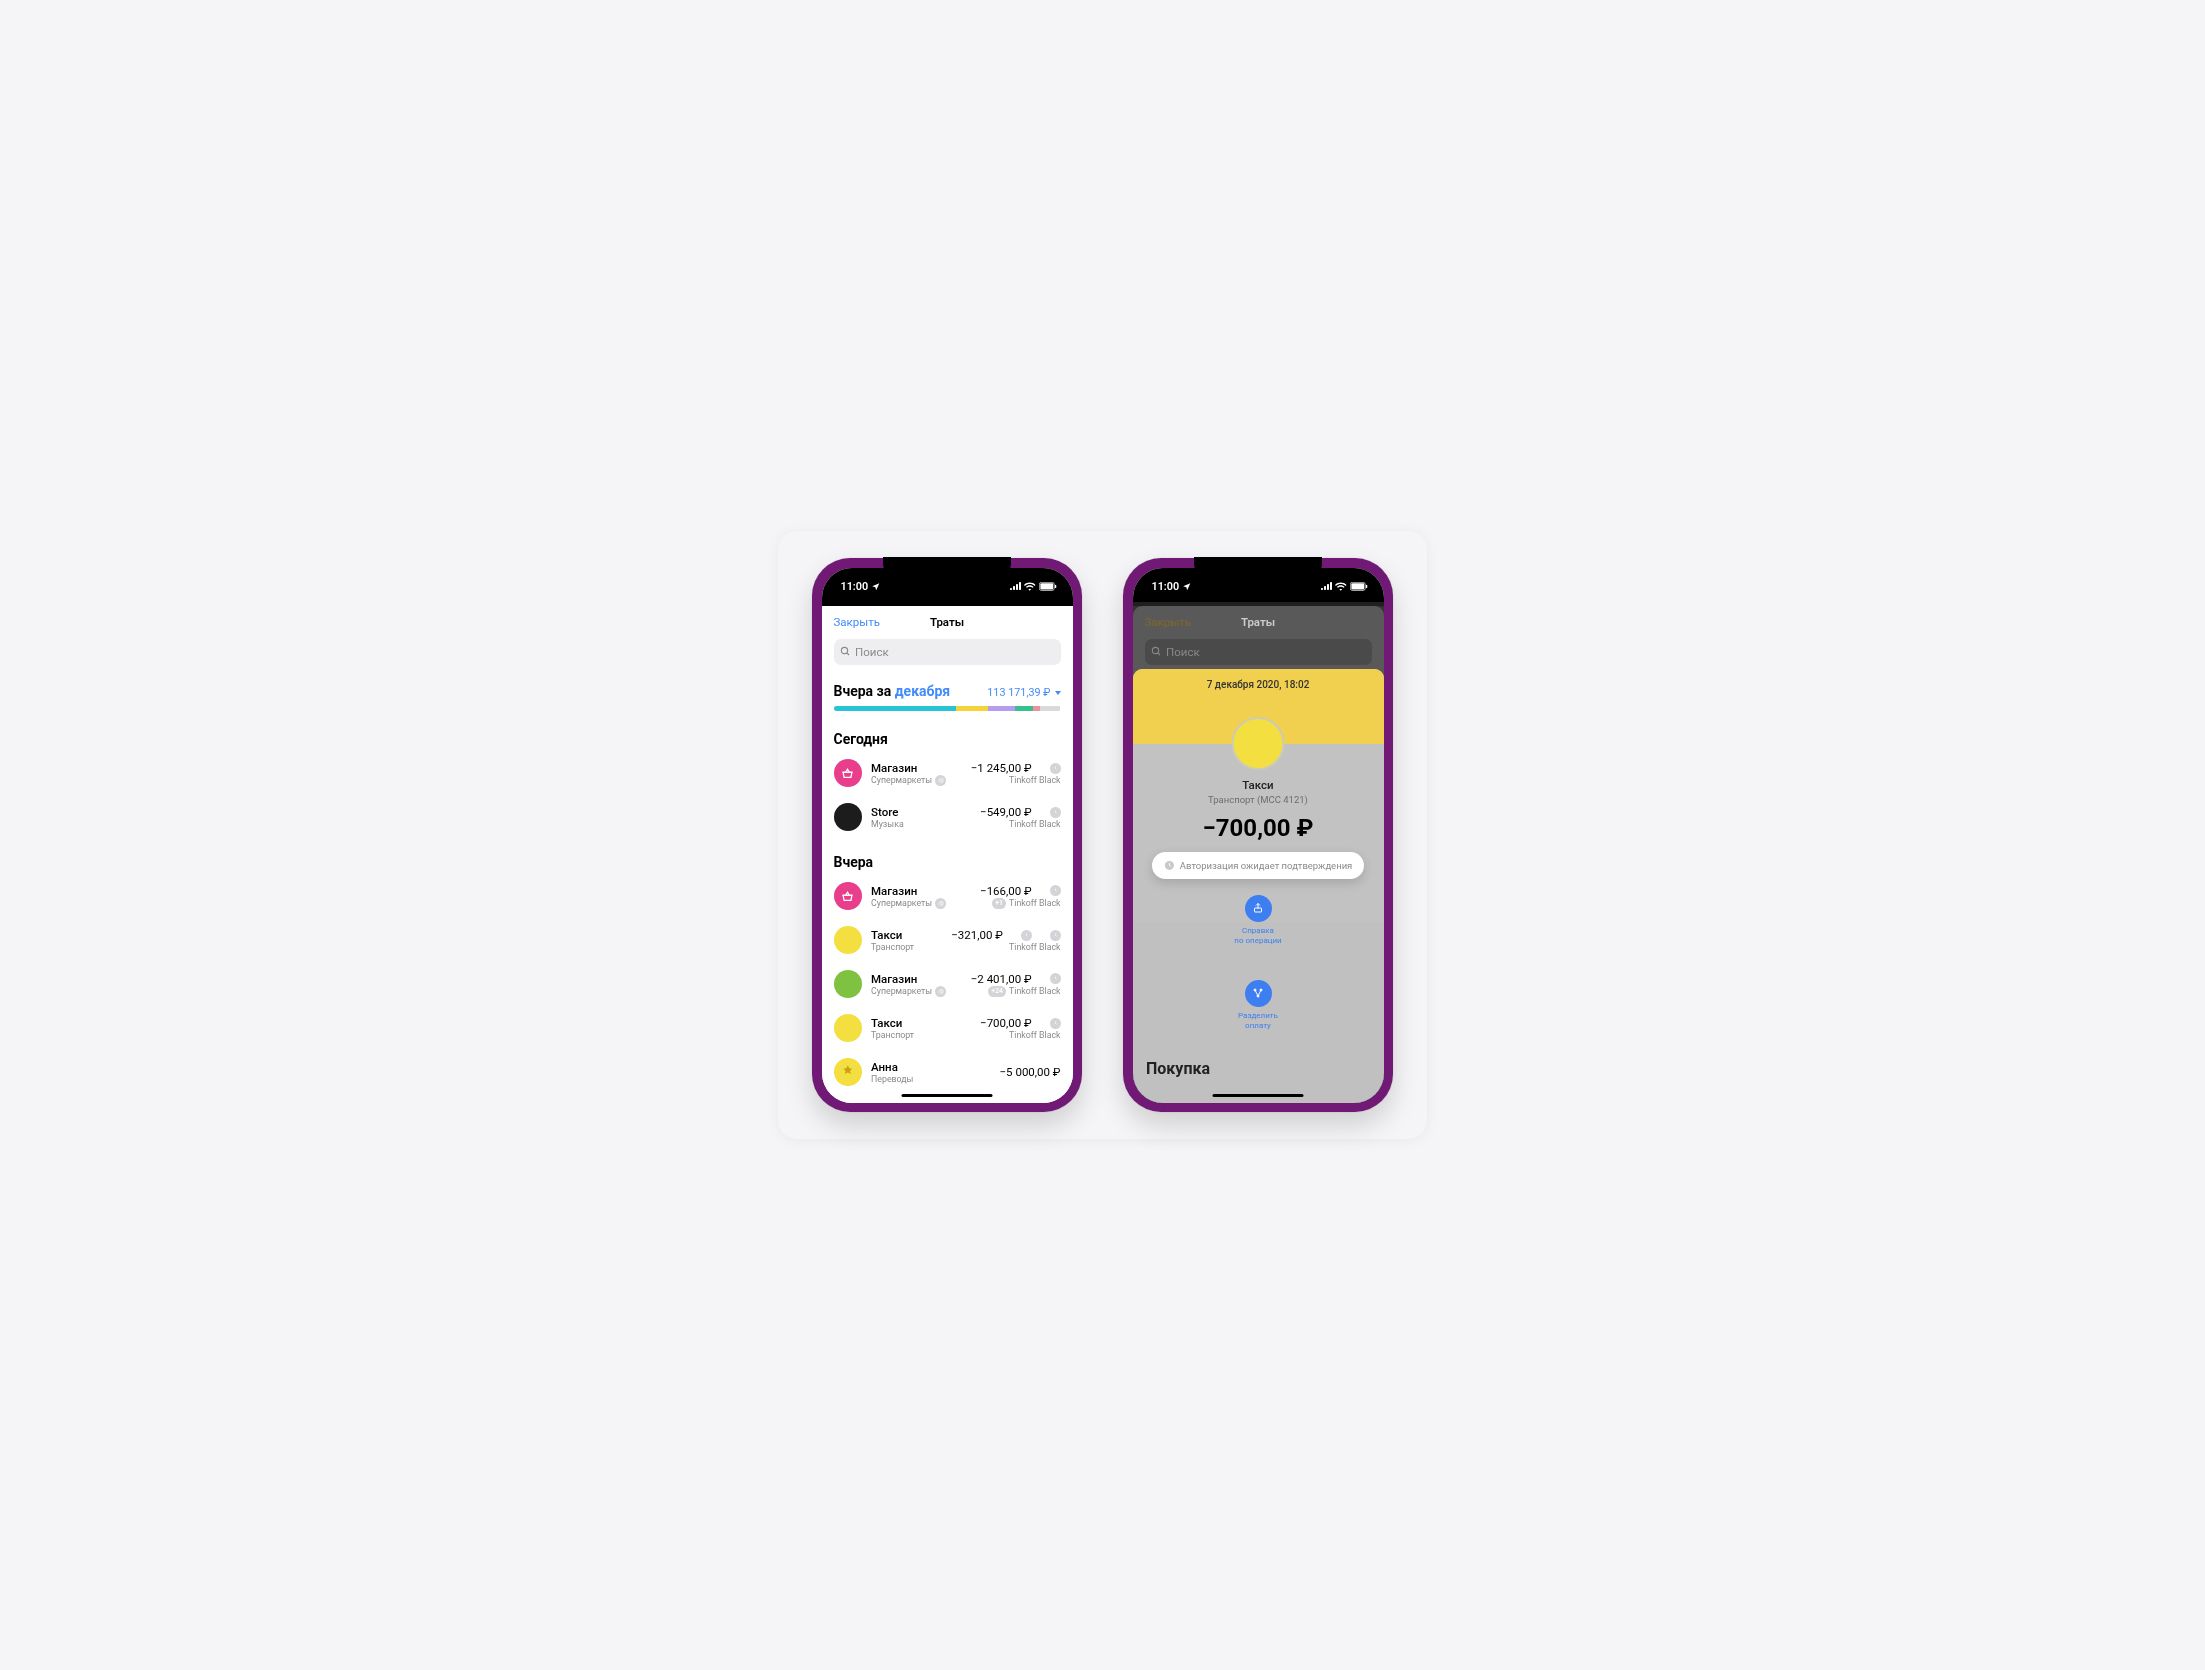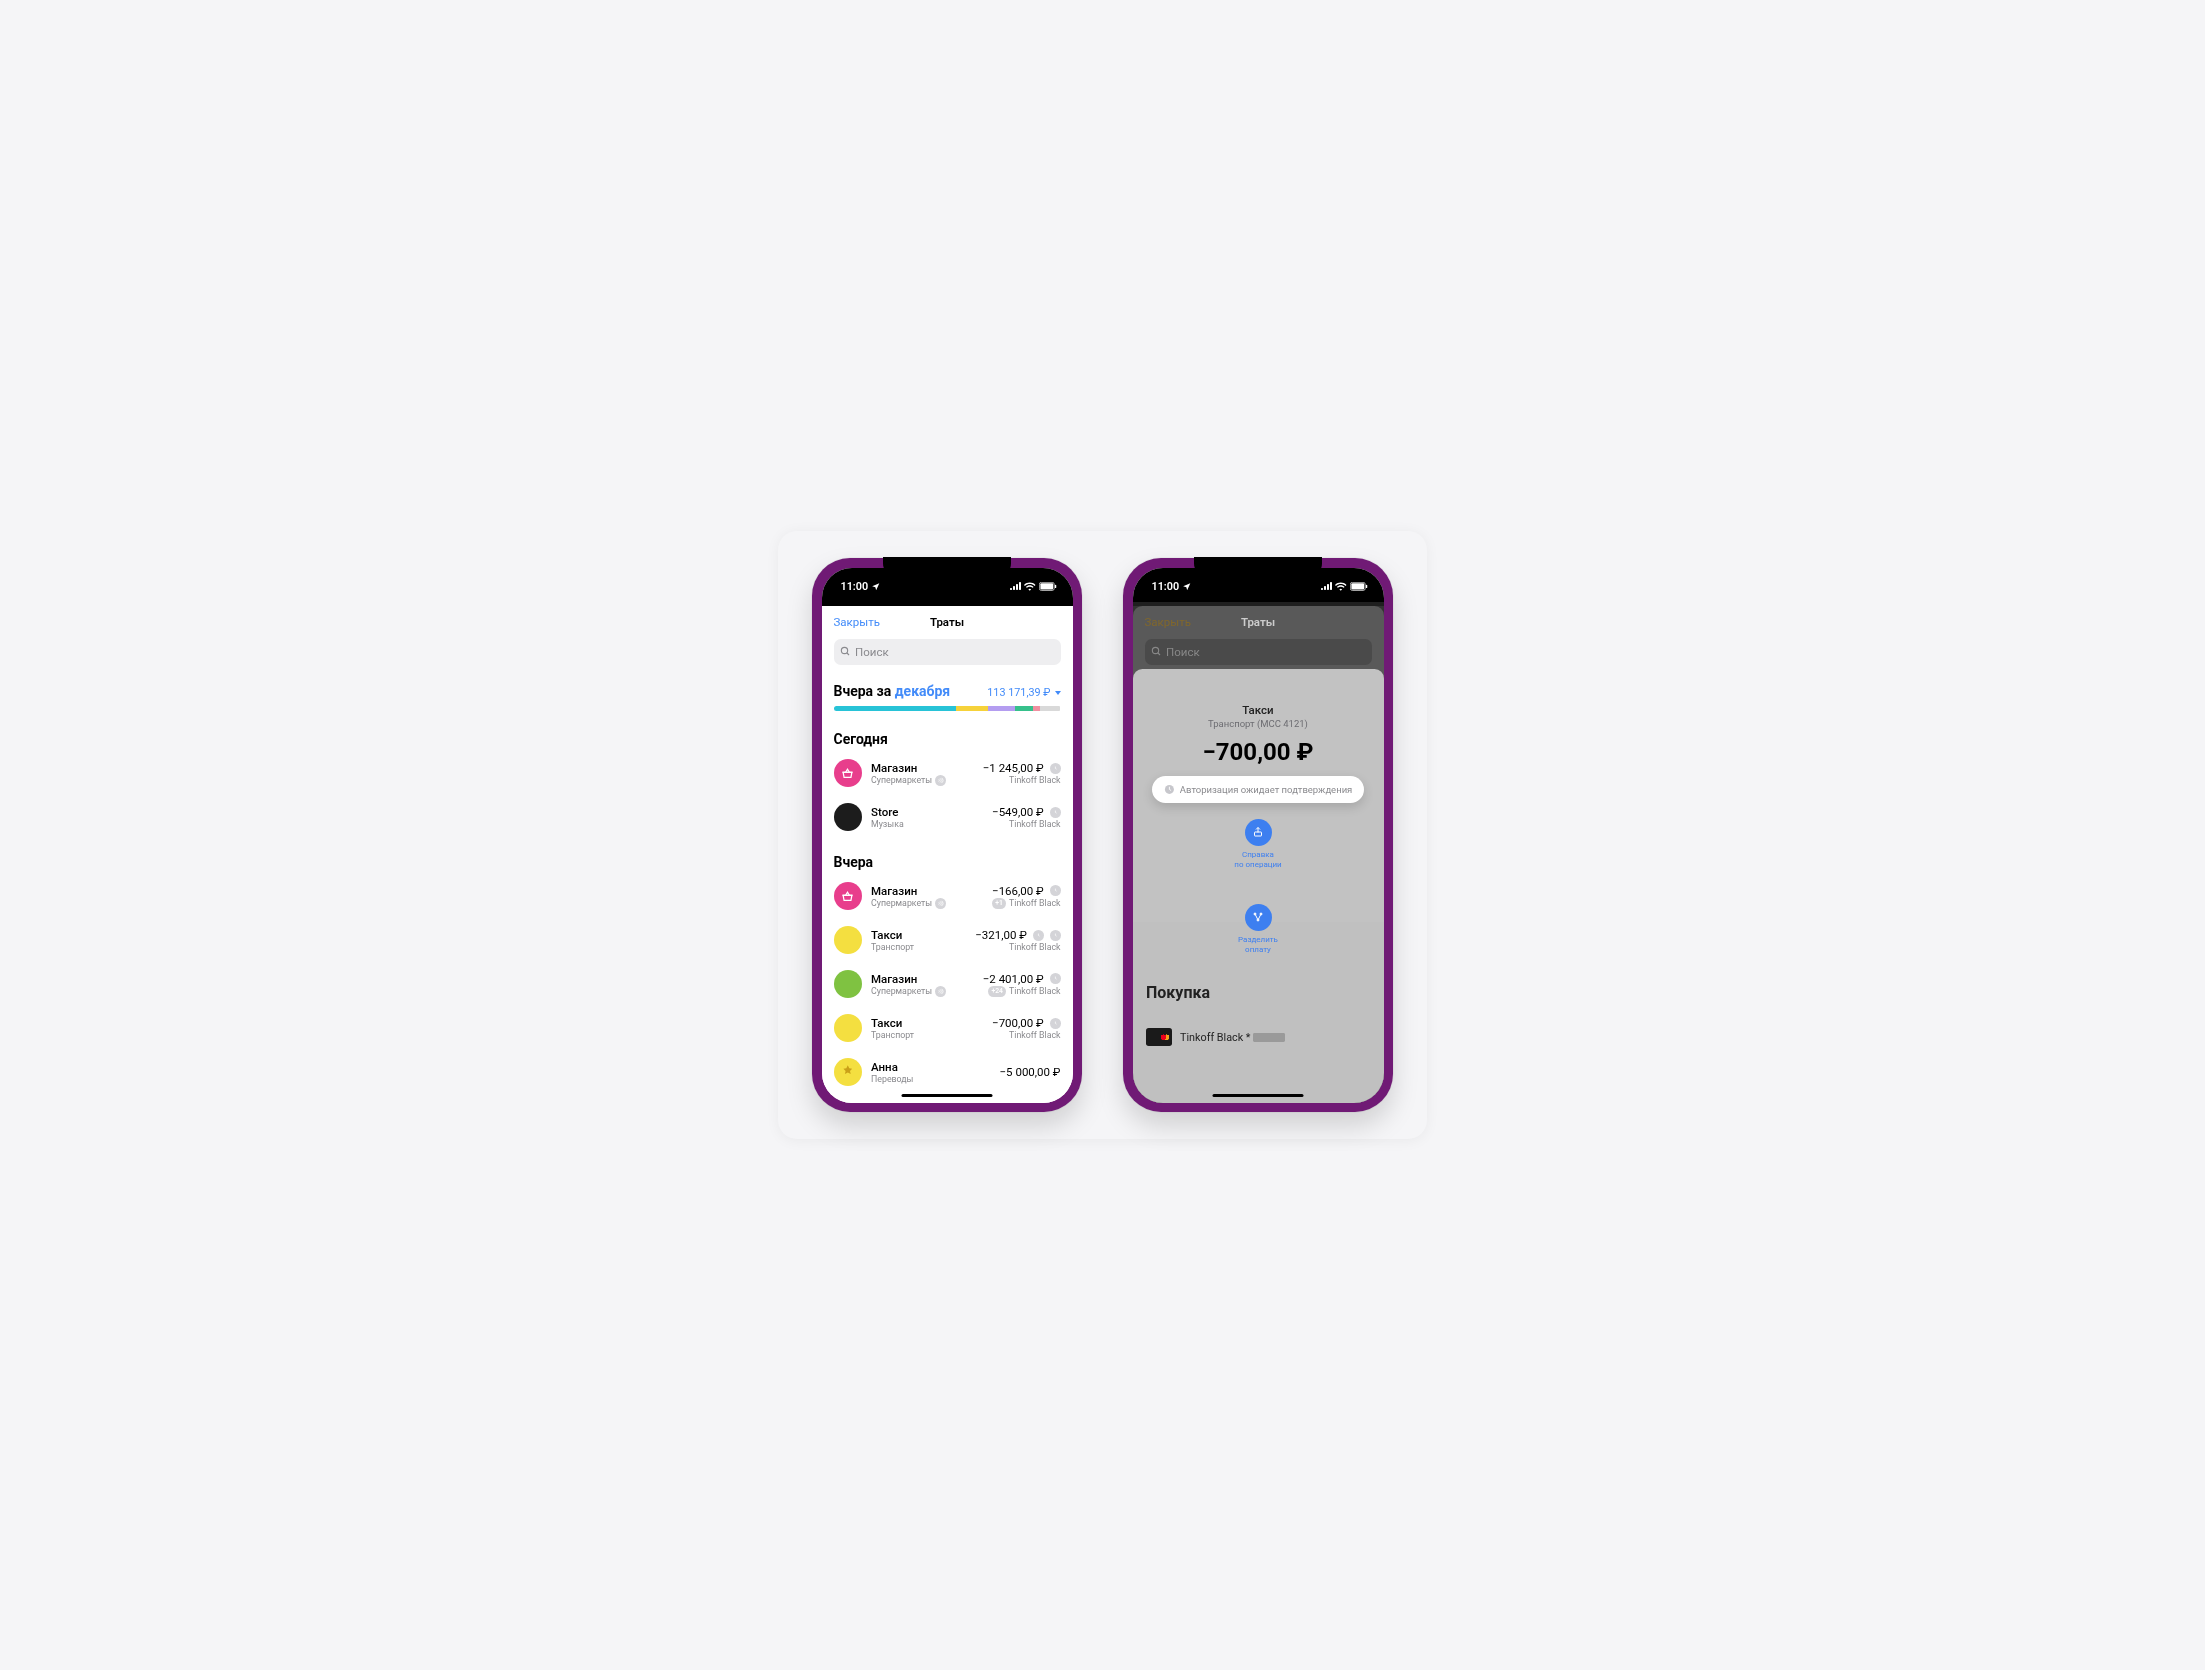--- a/index.html
+++ b/index.html
@@ -169,21 +169,21 @@
     border-radius: 50%;
     flex-shrink: 0;
     display: flex;
     align-items: center;
     justify-content: center;
   }
   .txn-body { flex: 1; min-width: 0; }
   .txn-title { font-size: 11.5px; font-weight: 500; color:#000; }
   .txn-sub { font-size: 8.8px; color: #8a8a8e; display:flex; align-items:center; gap:2.7px; }
   .txn-right { text-align: right; }
-  .txn-amount { font-size: 11.5px; color: #000; display:flex; align-items:center; justify-content:flex-end; gap:6px;text-align:right; }
+  .txn-amount { font-size: 11.5px; color: #000; display:flex; align-items:center; justify-content:flex-end; gap:18px;text-align:right; }
   .txn-card { font-size: 8.8px; color: #8a8a8e; display:flex; align-items:center; justify-content:flex-end; gap:2.7px;}
   .mini-badge {
     display:inline-flex; align-items:center; justify-content:center;
     height:10.8px; min-width:10.8px; border-radius:5.4px;
     background:#d4d4d8; color:#fff; font-size:6.8px;
   }
   .mini-pill {
     display:inline-flex; align-items:center; justify-content:center;
     height:10.8px; padding:0 3.4px; border-radius:5.4px;
     background:#d4d4d8; color:#fff; font-size:6.8px; font-weight:600;
@@ -593,20 +593,24 @@
                   <circle cx="10" cy="10" r="7"></circle>
                   <line x1="20" y1="20" x2="15" y2="15"></line>
                 </svg>
               <span>Поиск</span>
             </div>
           </div>
         </div>
       </div>
 
       <div class="detail-sheet">
+        <div class="detail-header">
+          <div class="detail-date">7 декабря 2020, 18:02</div>
+          <div class="detail-avatar"></div>
+        </div>
         <div class="detail-body">
           <div class="detail-name">Такси</div>
           <div class="detail-cat">Транспорт (MCC 4121)</div>
           <div class="detail-amount">−700,00 ₽</div>
           <div class="auth-chip">
             <svg width="10.8" height="10.8" viewBox="0 0 24 24" fill="#c7c7cc">
                 <circle cx="12" cy="12" r="10"></circle>
                 <path d="M12 7v5l3 2" stroke="#fff" stroke-width="2" fill="none" stroke-linecap="round"></path>
               </svg>
             <span>Авторизация ожидает подтверждения</span>

